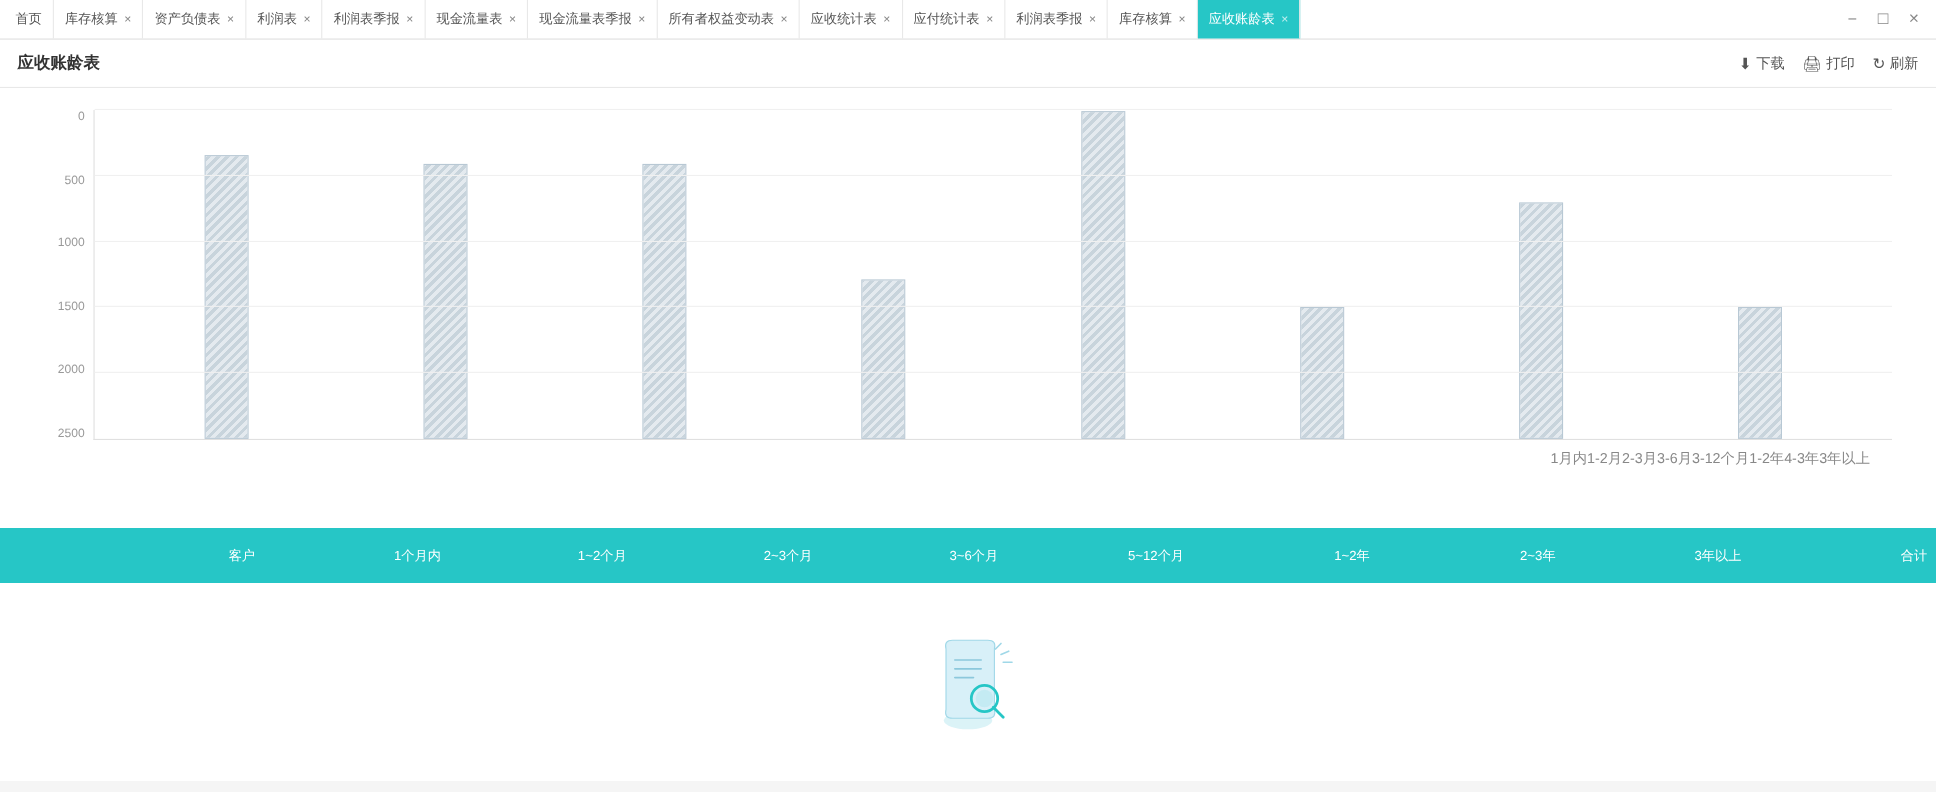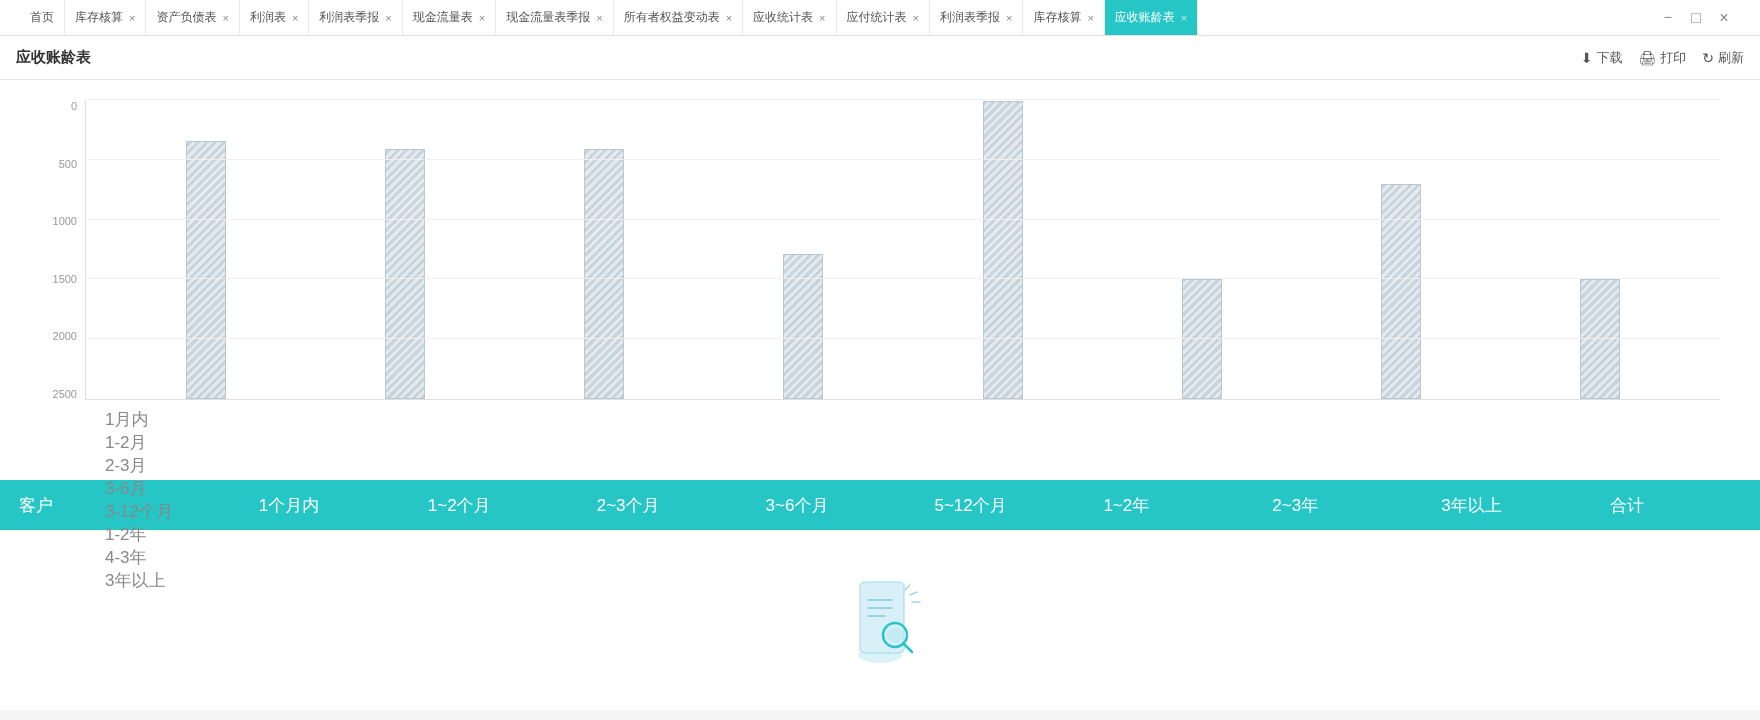--- a/index.html
+++ b/index.html
@@ -5,21 +5,21 @@
     * { margin: 0; padding: 0; box-sizing: border-box; }
     body { font-family: 'Microsoft YaHei', '微软雅黑', sans-serif; font-size: 13px; background: #f5f5f5; color: #333; }
 
     
     .tab-bar {
       display: flex;
       align-items: center;
       background: #fff;
       border-bottom: 1px solid #e0e0e0;
       height: 36px;
-      padding: 0 20px;
+      padding: 0 4px;
       overflow: hidden;
       position: relative;
     }
     .tab-item {
       display: flex;
       align-items: center;
       padding: 0 10px;
       height: 36px;
       cursor: pointer;
       white-space: nowrap;
@@ -141,22 +141,22 @@
     .table-header {
       display: flex;
       background: #26c6c6;
       color: #fff;
       height: 50px;
       align-items: center;
     }
 
     .th-cell {
       flex: 1;
-      text-align: left;
-      font-size: 17px;
+      text-align: right;
+      font-size: 12px;
       font-weight: normal;
       padding: 0 8px;
       margin-left: 11px;
     }
     .th-cell.customer { flex: 1.5; }
     .th-cell.total { flex: 1; }
 
     
     .empty-state {
       display: flex;
@@ -302,21 +302,21 @@
             <div style="width:40px;height:215px;background:repeating-linear-gradient(-45deg,#c8d4dc,#c8d4dc 3px,#e4eaef 3px,#e4eaef 6px);border:1px solid #b8c8d4;"></div>
           </div>
 
           <div style="display:flex;flex-direction:column;align-items:center;">
             <div style="width:40px;height:120px;background:repeating-linear-gradient(-45deg,#c8d4dc,#c8d4dc 3px,#e4eaef 3px,#e4eaef 6px);border:1px solid #b8c8d4;"></div>
           </div>
         </div>
       </div>
     </div>
 
-    <div style="display:flex;justify-content:flex-end;padding:8px 20px 0 65px;font-size:17px;color:#888;flex-direction:column;">
+    <div style="display:flex;justify-content:flex-end;padding:8px 20px 0 65px;font-size:13px;color:#888;">
       <span>1月内</span>
       <span>1-2月</span>
       <span>2-3月</span>
       <span>3-6月</span>
       <span>3-12个月</span>
       <span>1-2年</span>
       <span>4-3年</span>
       <span>3年以上</span>
     </div>
   </div>

